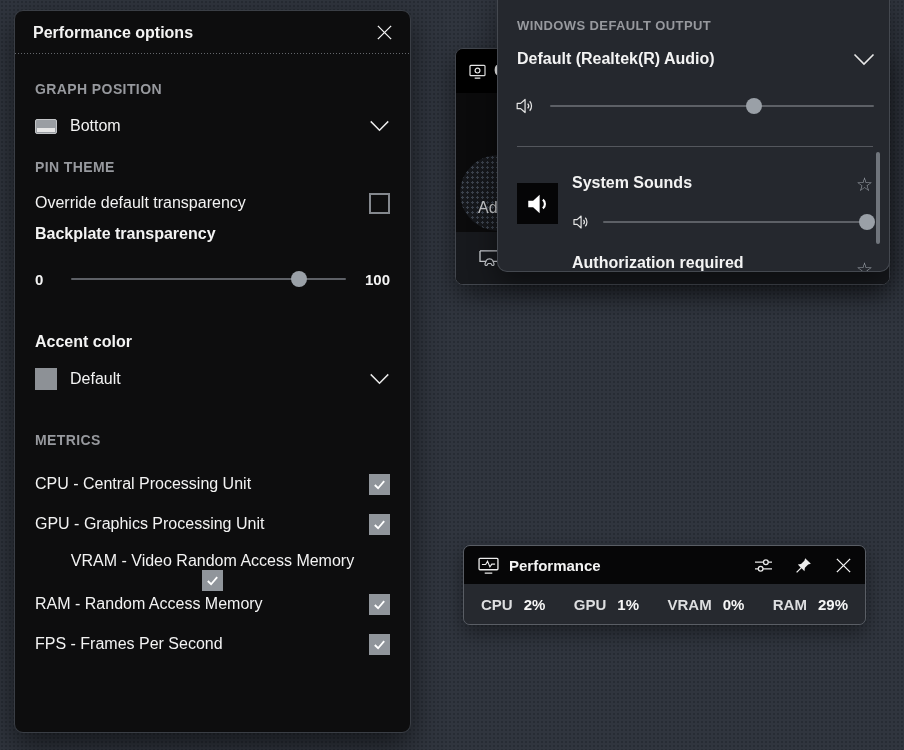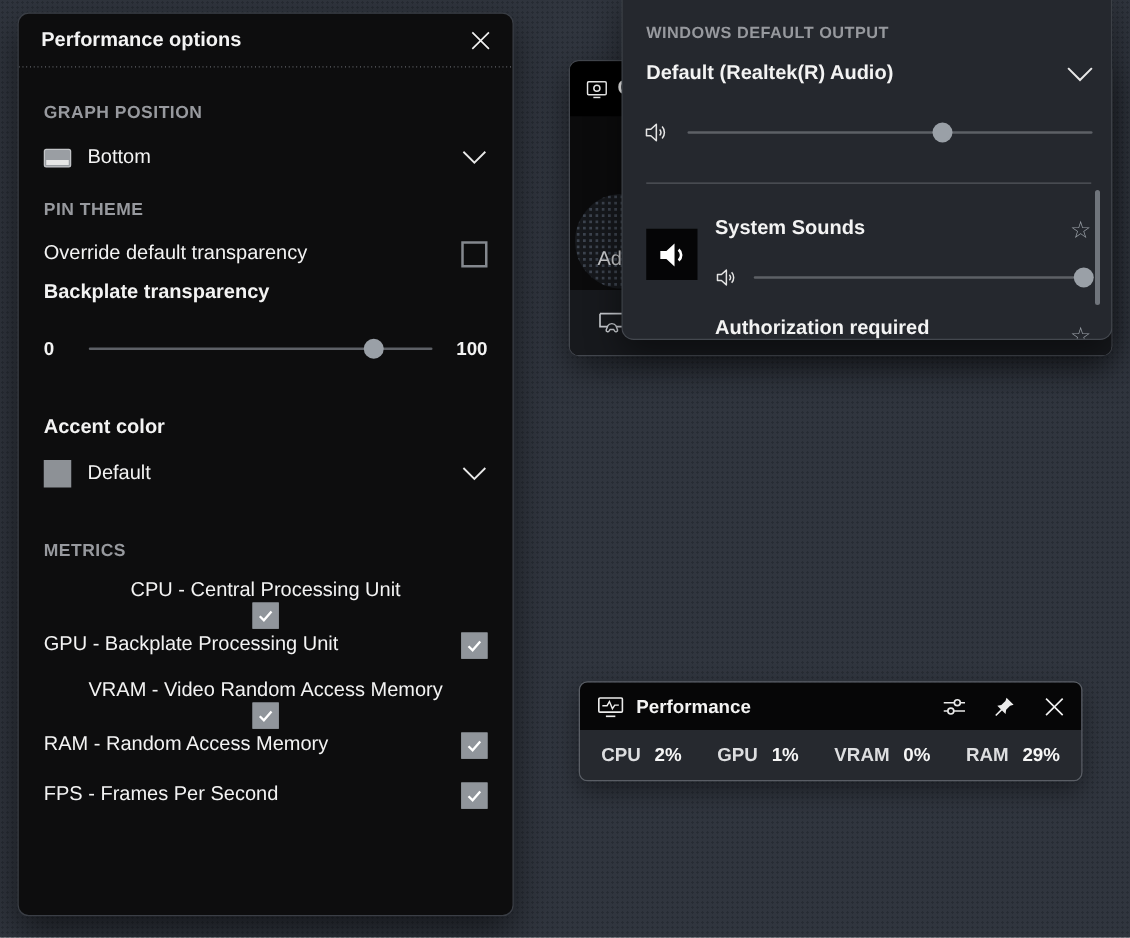--- a/index.html
+++ b/index.html
@@ -238,30 +238,30 @@
         <span class="po-label white">Default</span>
         <span class="iconbtn">
           <svg viewBox="0 0 22 13" width="21" height="12">
               <path d="M1.5 1.5 L11 11 L20.5 1.5" stroke="#e8e8e8" stroke-width="1.6" fill="none"></path>
             </svg>
         </span>
       </div>
 
       <div class="caps" style="margin-top:41px;">METRICS</div>
 
-      <div class="po-row" style="margin-top:16px;height:24px;flex-direction:column;">
+      <div class="po-row" style="margin-top:24px;height:24px;">
         <span class="po-label white">CPU - Central Processing Unit</span>
         <span class="checkbox checked">
             <svg viewBox="0 0 16 16">
               <path d="M3 8.5 L6.5 12 L13 4.5" fill="none" stroke="#ffffff" stroke-width="2"></path>
             </svg>
           </span>
       </div>
       <div class="po-row" style="margin-top:16px;height:24px;">
-        <span class="po-label white">GPU - Backplate Processing Unit</span>
+        <span class="po-label white">GPU - Graphics Processing Unit</span>
         <span class="checkbox checked">
             <svg viewBox="0 0 16 16">
               <path d="M3 8.5 L6.5 12 L13 4.5" fill="none" stroke="#ffffff" stroke-width="2"></path>
             </svg>
           </span>
       </div>
       <div class="po-row" style="margin-top:16px;height:24px;flex-direction:column;">
         <span class="po-label white">VRAM - Video Random Access Memory</span>
         <span class="checkbox checked">
             <svg viewBox="0 0 16 16">

